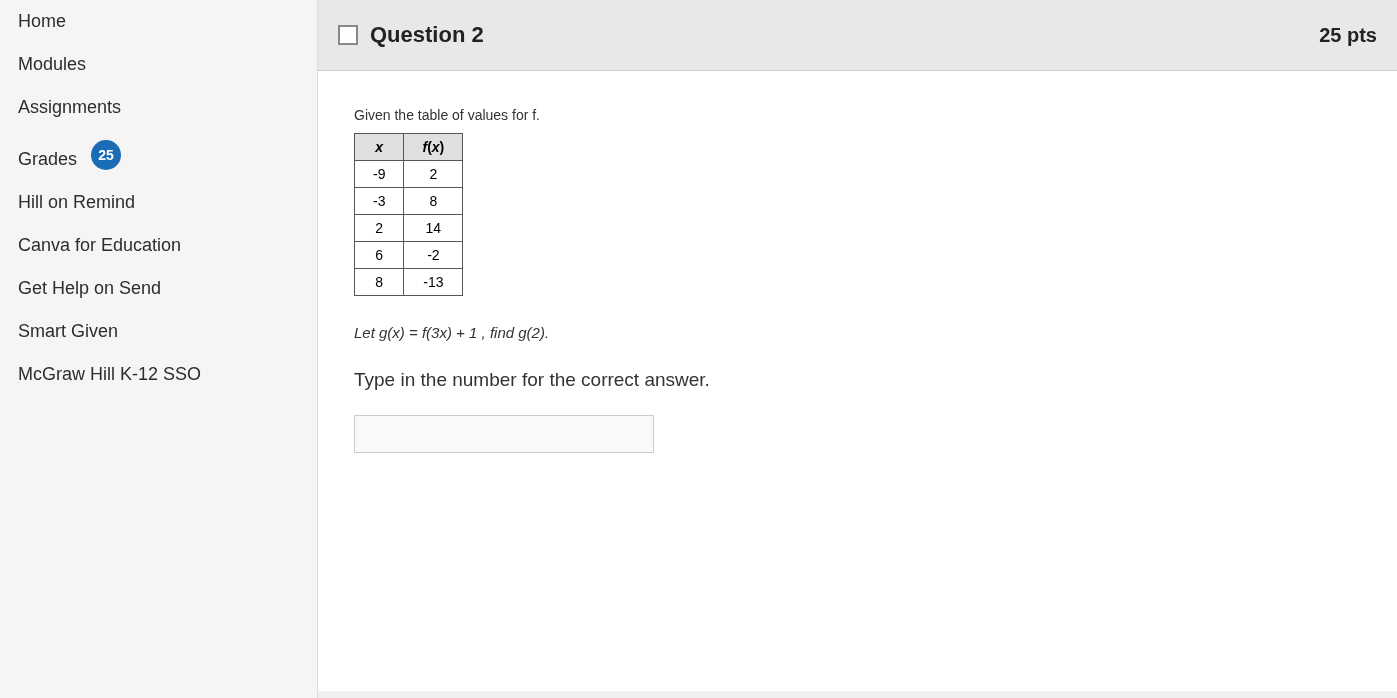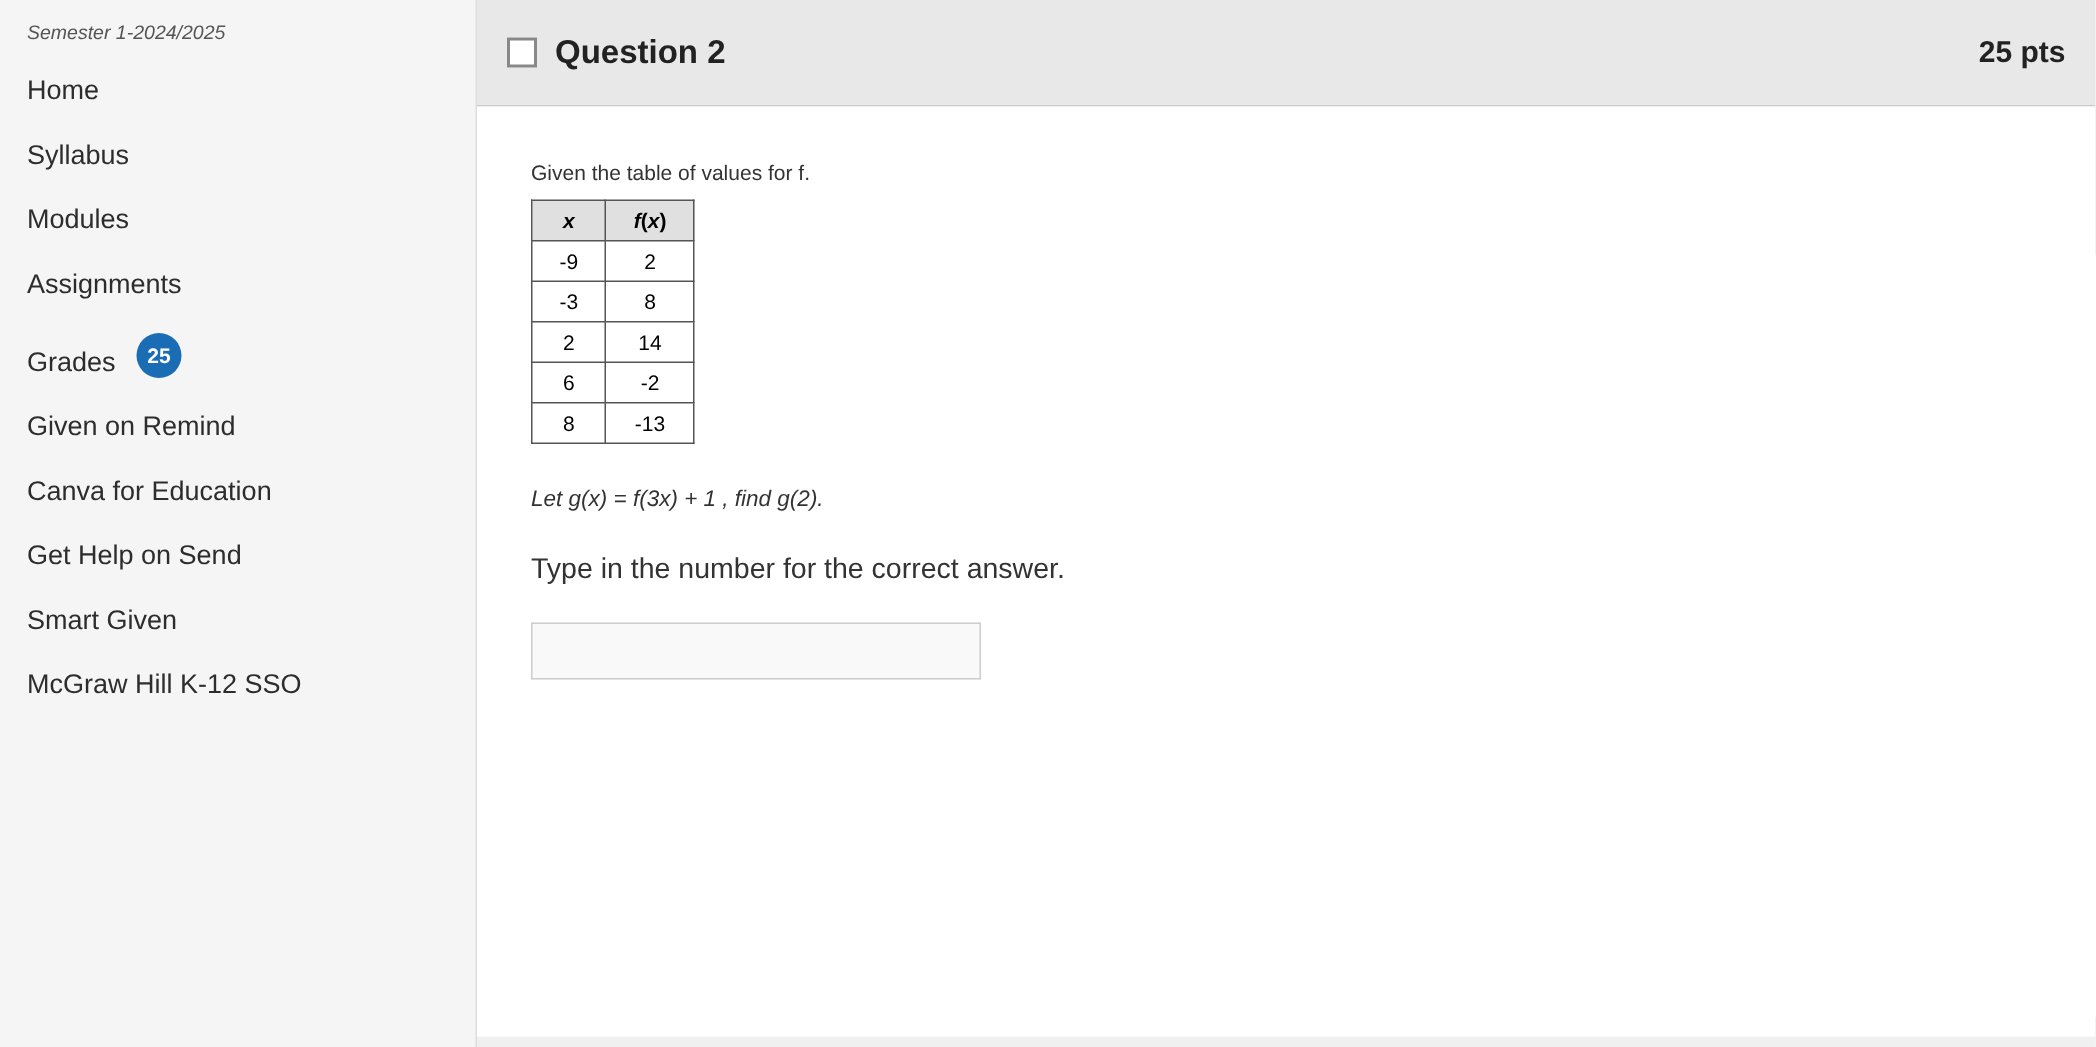--- a/index.html
+++ b/index.html
@@ -152,42 +152,38 @@
       width: 300px;
       display: block;
       padding: 6px 10px;
       font-size: 15px;
     }
   </style>
 </head>
 <body>
 
 <nav class="sidebar">
-  <div class="semester-label">Semester 1-2024/2025</div>
 
   <div id="nav-items-container">
 
   <div class="nav-item">
         <span>Home</span>
       </div>
       <div class="nav-item">
-        <span>Syllabus</span>
-      </div>
-      <div class="nav-item">
         <span>Modules</span>
       </div>
       <div class="nav-item">
         <span>Assignments</span>
       </div>
       <div class="nav-item">
         <span>Grades</span>
         <span class="badge">25</span>
       </div>
       <div class="nav-item">
-        <span>Given on Remind</span>
+        <span>Hill on Remind</span>
       </div>
       <div class="nav-item">
         <span>Canva for Education</span>
       </div>
       <div class="nav-item">
         <span>Get Help on Send</span>
       </div>
       <div class="nav-item">
         <span>Smart Given</span>
       </div>

